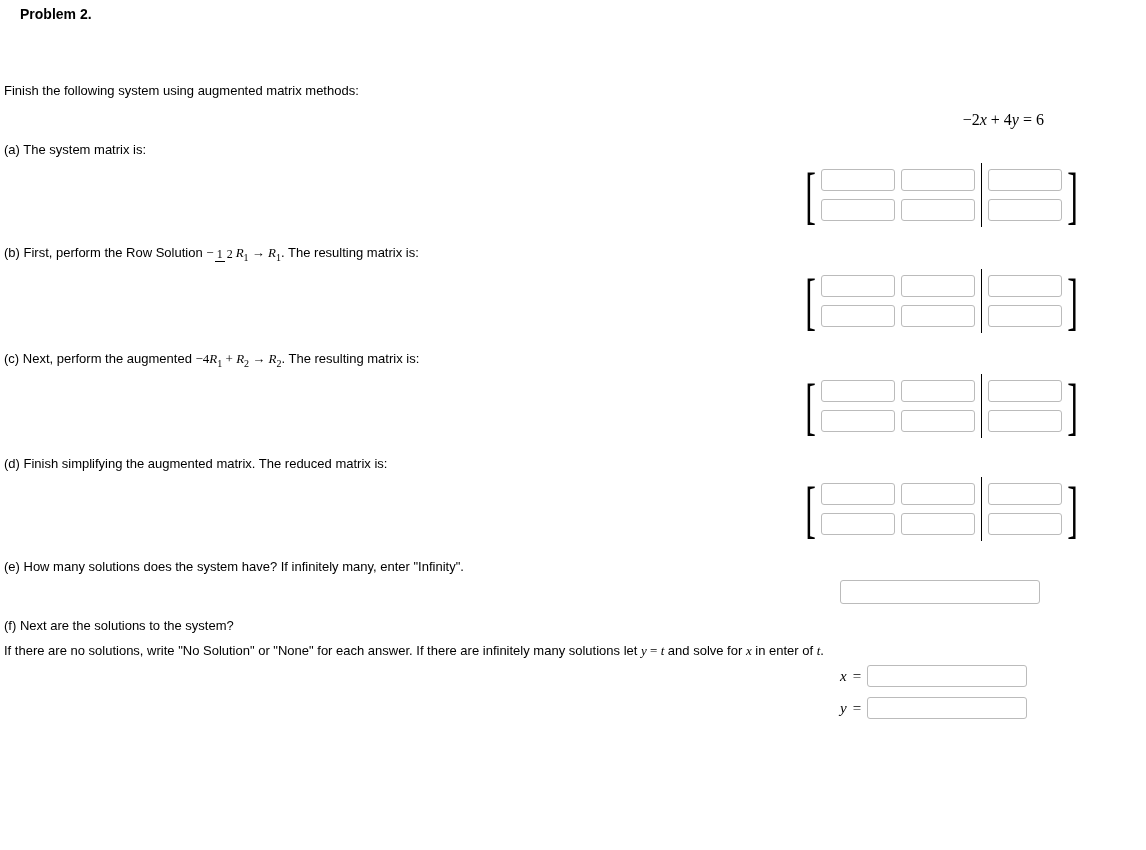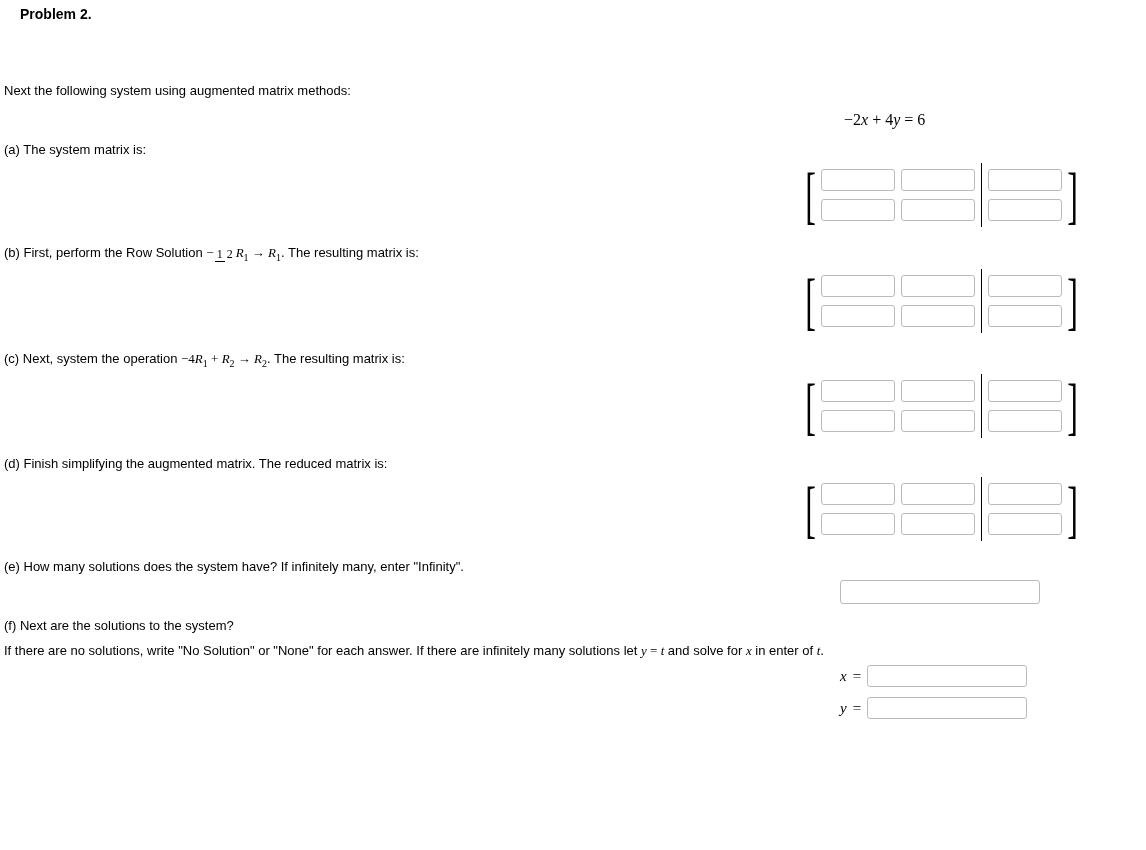--- a/index.html
+++ b/index.html
@@ -23,21 +23,21 @@
     height: 20px;
     background:#fff;
     border-radius: 12px;
     margin-bottom: 14px;
     margin-left: -2px;
   }
   .instruction {
     margin-bottom: 10px;
   }
   .equations {
-    text-align: left;
+    text-align: right;
     font-family: "Times New Roman", serif;
     font-size: 16px;
     margin: 8px 0 8px 840px;
     line-height: 1.5;
     width: 200px;
   }
   .part-label {
     margin: 10px 0 6px 0;
   }
   .matrix-row {
@@ -140,21 +140,21 @@
 </style>
 </head>
 <body>
 
 
 
 <div class="title">Problem 2.</div>
 
 <div class="spacer-tag"></div>
 
-<div class="instruction">Next the following system using augmented matrix methods:</div>
+<div class="instruction">Finish the following system using augmented matrix methods:</div>
 
 <div class="equations">
   <div class="math"><span class="n">−2</span>x<span class="n"> + 4</span>y<span class="n"> = 6</span></div>
 </div>
 
 <div class="part-label">(a) The system matrix is:</div>
 
 <div class="matrix-row">
   <div class="matrix">
     <div class="bracket">[</div>
@@ -197,21 +197,21 @@
     <div class="aug-bar"></div>
     <div class="aug-cells">
       <input class="cell" style="">
       <input class="cell" style="">
     </div>
     <div class="bracket">]</div>
   </div>
 </div>
 
 <div class="part-label">
-  <span>(c) Next, system the operation </span><span class="math"><span class="n">−4</span>R<span class="sub">1</span><span class="n"> + </span>R<span class="sub">2</span><span class="n"> → </span>R<span class="sub">2</span></span><span>. The resulting matrix is:</span>
+  <span>(c) Next, perform the augmented </span><span class="math"><span class="n">−4</span>R<span class="sub">1</span><span class="n"> + </span>R<span class="sub">2</span><span class="n"> → </span>R<span class="sub">2</span></span><span>. The resulting matrix is:</span>
 </div>
 
 <div class="matrix-row">
   <div class="matrix">
     <div class="bracket">[</div>
     <div class="cells">
       <div class="cell-row">
         <input class="cell" style="">
         <input class="cell" style="">
       </div>

